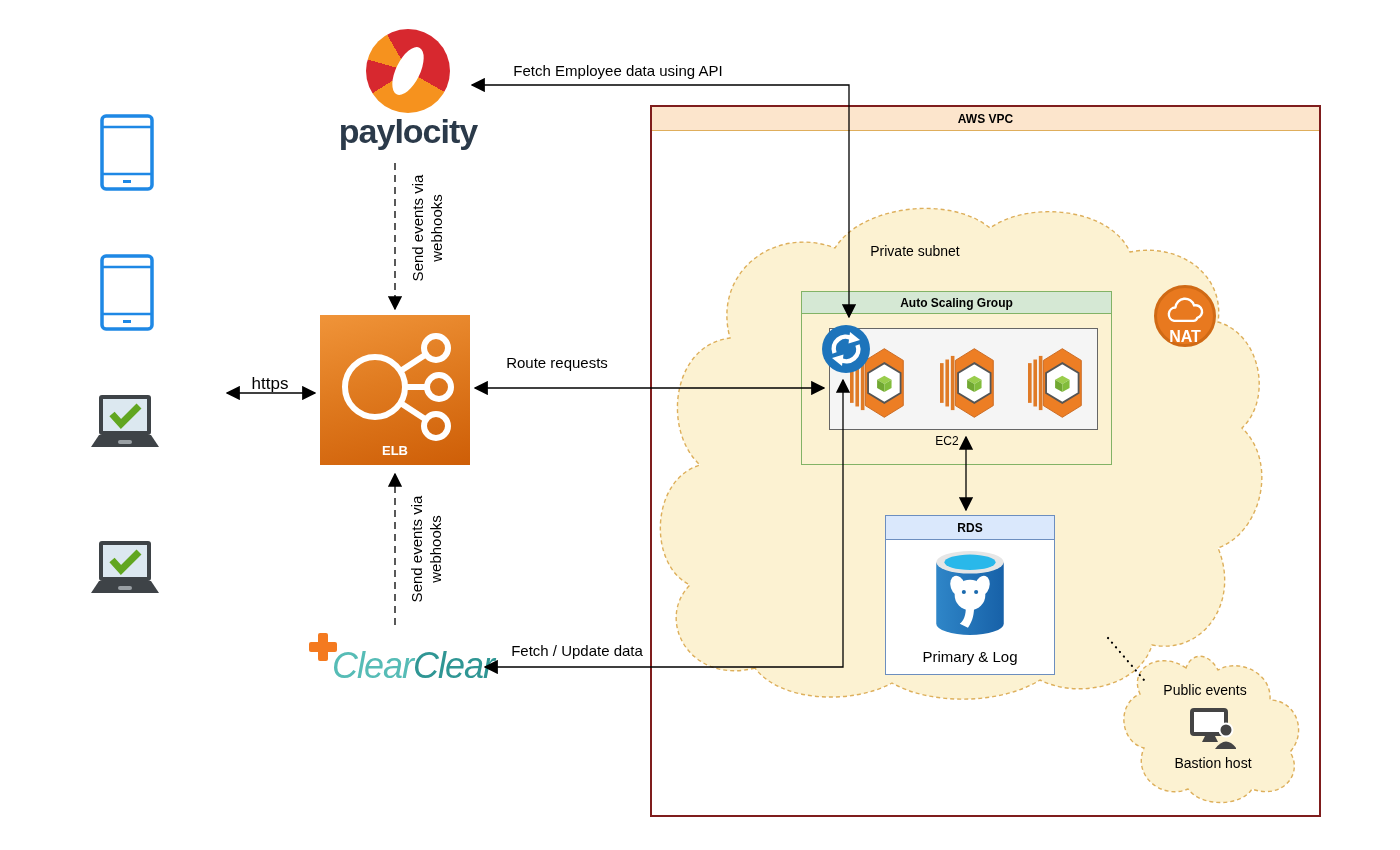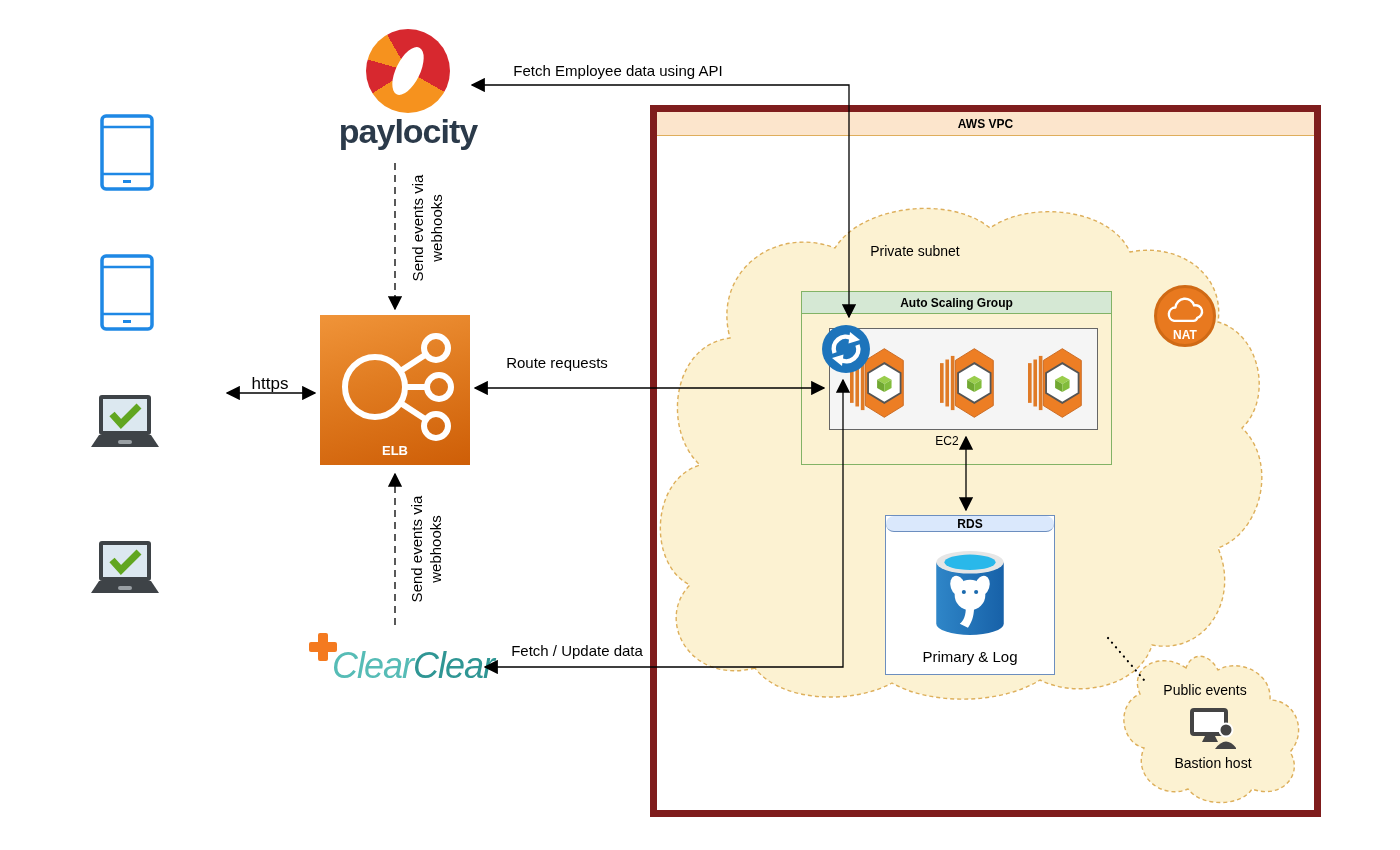--- a/index.html
+++ b/index.html
@@ -5,47 +5,47 @@
   html,body{margin:0;padding:0;background:#fff;}
   #canvas{position:relative;width:1400px;height:850px;background:#fff;overflow:hidden;
           font-family:"Liberation Sans",sans-serif;}
   .abs{position:absolute;}
   .layer{position:absolute;left:0;top:0;pointer-events:none;}
   .box{position:absolute;background:#fff;box-sizing:border-box;}
   .box-header{box-sizing:border-box;width:100%;display:flex;align-items:center;justify-content:center;
               font-weight:bold;font-size:12px;color:#000;}
   .clients{left:32px;top:75px;width:190px;height:560px;border:1px solid #D6B656;}
   .clients-h{height:25px;background:#FFF2CC;border-bottom:1px solid #D6B656;}
-  .vpc{left:650px;top:105px;width:671px;height:712px;border:7px solid #7f1d1d;background:transparent;}
+  .vpc{left:650px;top:105px;width:671px;height:712px;border:2px solid #7f1d1d;background:transparent;}
   .vpc-h{height:24px;background:#FCE5CC;border-bottom:1px solid #DFAE5C;}
   .asg{left:801px;top:291px;width:311px;height:174px;border:1px solid #82B366;background:transparent;}
   .asg-h{height:22px;background:#D5E8D4;border-bottom:1px solid #82B366;}
   .graybox{left:829px;top:328px;width:269px;height:102px;border:1px solid #666;background:#F5F5F5;}
   .rds{left:885px;top:515px;width:170px;height:160px;border:1px solid #6C8EBF;background:#fff;}
-  .rds-h{height:16px;background:#DAE8FC;border-bottom:1px solid #6C8EBF;border-radius:11px;}
+  .rds-h{height:24px;background:#DAE8FC;border-bottom:1px solid #6C8EBF;}
   .elb-box{left:320px;top:315px;width:150px;height:150px;
            background:linear-gradient(165deg,#F09439 0%,#E07B20 45%,#CE5E07 100%);}
   .elb-label{position:absolute;left:0;bottom:7px;width:100%;text-align:center;color:#fff;
              font-weight:bold;font-size:13px;}
   .lbl{position:absolute;color:#000;white-space:nowrap;}
   .ctr{transform:translateX(-50%);}
   .s15{font-size:15px;} .s14{font-size:14px;} .s13{font-size:17px;} .s16{font-size:12px;}
   .rot{position:absolute;width:112px;height:38px;transform:rotate(-90deg);
        font-size:15px;line-height:1.25;text-align:center;white-space:normal;}
   .pay-ring{left:366px;top:29px;width:84px;height:84px;border-radius:50%;
             background:conic-gradient(from -30deg,#D7282F 0deg 150deg,#F6921E 150deg 268deg,#D7282F 268deg 316deg,#F6921E 316deg 360deg);}
   .pay-hole{position:absolute;left:50%;top:50%;width:24px;height:52px;background:#fff;border-radius:50%;
             transform:translate(-50%,-50%) rotate(26deg);}
   .pay-word{left:408px;top:112px;font-weight:bold;font-size:34px;color:#2B3A4A;letter-spacing:-1px;}
   .cc-text{left:332px;top:645px;font-style:italic;font-size:36px;letter-spacing:-1px;}
   .cc1{color:#56BCB6;} .cc2{color:#2F9694;}
   .nat{left:1154px;top:285px;width:62px;height:62px;border-radius:50%;background:#E8791F;
        border:3px solid #D06A15;box-sizing:border-box;}
   .nat-label{position:absolute;left:0;top:40px;width:100%;text-align:center;color:#fff;
-             font-weight:bold;font-size:12px;}
+             font-weight:bold;font-size:16px;}
 </style>
 </head>
 <body>
 
 <div id="canvas">
 
   <svg class="layer" width="1400" height="850">
     <defs>
       <linearGradient id="pgGrad" x1="0" y1="0" x2="1" y2="0">
         <stop offset="0" stop-color="#2F86C8"></stop>

